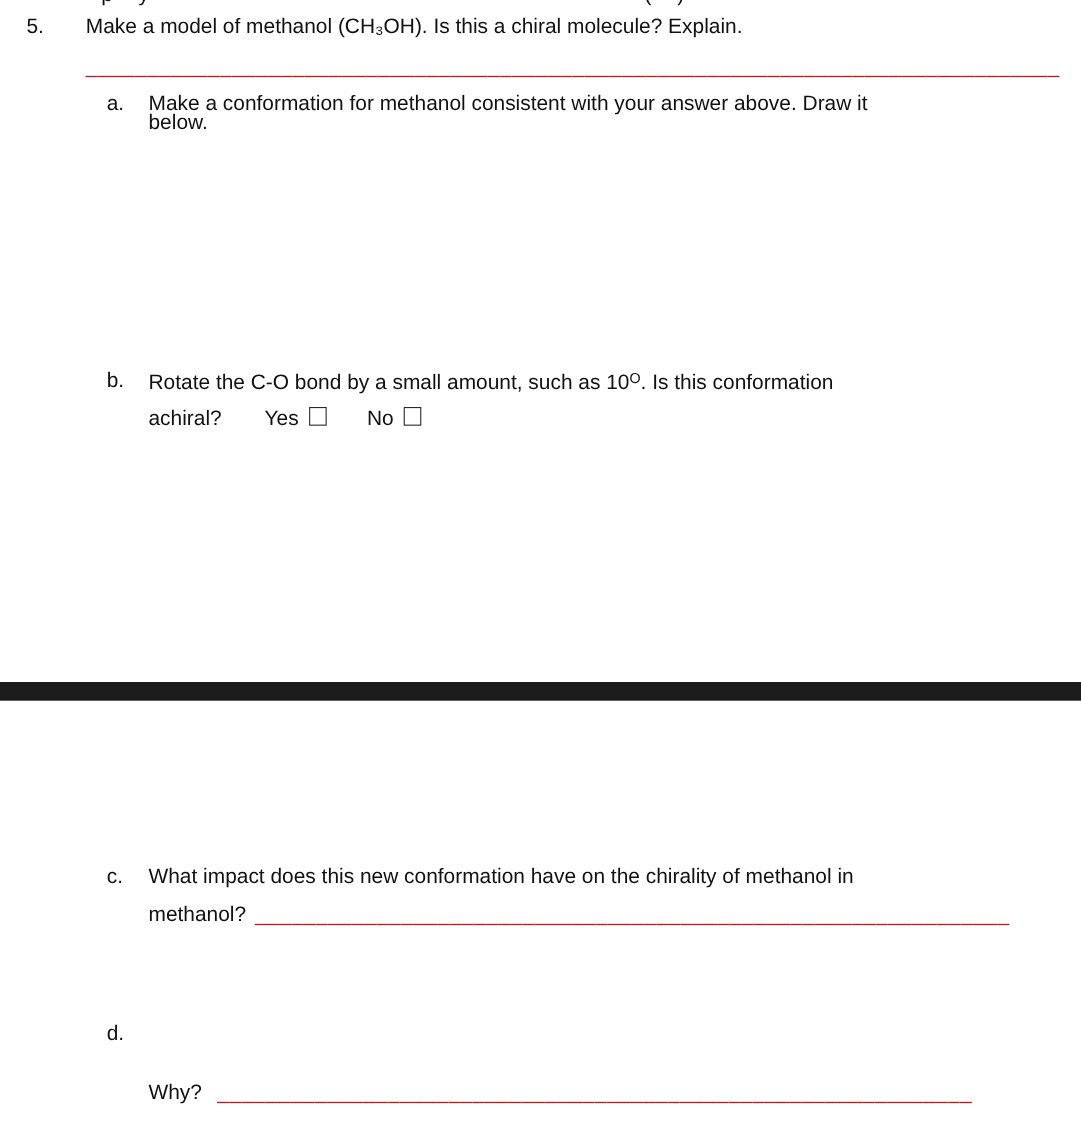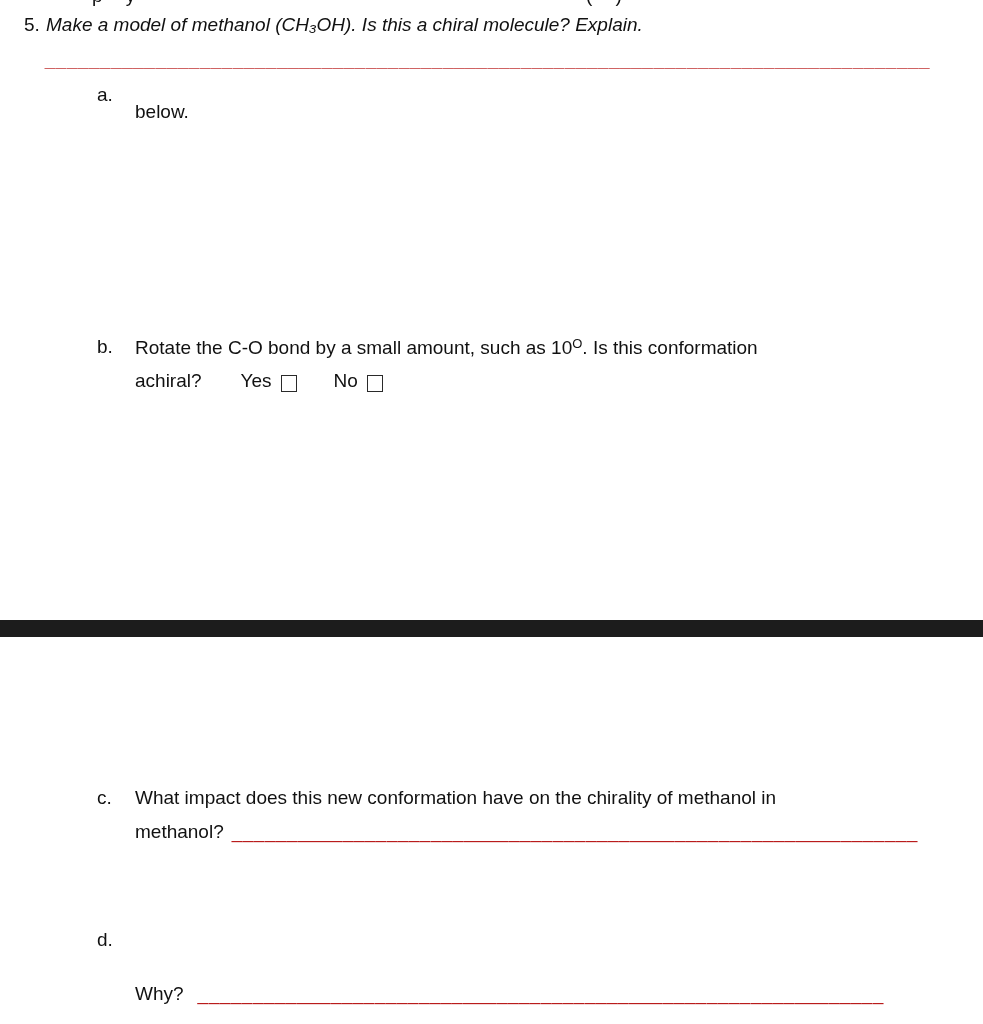--- a/index.html
+++ b/index.html
@@ -29,41 +29,41 @@
   }
   .top-frag {
     position: absolute;
     top: -15px;
     font-size: 19px;
     letter-spacing: 9px;
     color: #111;
   }
 
   .qnum { position: absolute; left: 24px; }
-  .qtext { position: absolute; left: 46px; font-style: italic; }
+  .qtext { position: absolute; left: 78px; }
 
   .part-label { position: absolute; left: 97px; }
   .part-text  { position: absolute; left: 135px; }
 
   .blank {
     letter-spacing: 0.5px;
     color: #b91c1c;
   }
 
   .checkbox {
     display: inline-block;
     width: 14px;
     height: 15px;
     border: 1.6px solid #2a2a2a;
     margin-left: 9px;
     vertical-align: -2px;
     background: #fff;
   }
 
-  .row { display: flex; align-items: flex-end; }
+  .row { display: flex; align-items: flex-start; }
 
   .page-divider {
     position: absolute;
     left: 0;
     top: 620px;
     width: 983px;
     height: 17px;
     background: #1c1c1c;
   }
 
@@ -78,20 +78,21 @@
     <span class="top-frag" style="left:92px">p y</span>
     <span class="top-frag" style="left:586px">( )</span>
   </div>
 
   <div class="abs qnum line" style="top:14px">5.</div>
   <div class="abs qtext line" style="top:14px">Make a model of methanol (CH₃OH). Is this a chiral molecule? Explain.</div>
 
   <div class="abs qtext line blank" style="top:50px">________________________________________________________________________________</div>
 
   <div class="abs part-label line" style="top:84px">a.</div>
+  <div class="abs part-text line" style="top:84px">Make  a conformation for methanol consistent with your answer above. Draw it</div>
   <div class="abs part-text line" style="top:101px">below.</div>
 
   <div class="abs part-label line" style="top:336px">b.</div>
   <div class="abs part-text line" style="top:336px">
     <span>Rotate the C-O bond by a small amount, such as 10</span><sup class="deg">O</sup><span>.  Is this conformation</span>
   </div>
   <div class="abs part-text row" style="top:370px">
     <span>achiral?</span>
     <span style="margin-left:39px">Yes</span>
     <span class="checkbox"></span>

